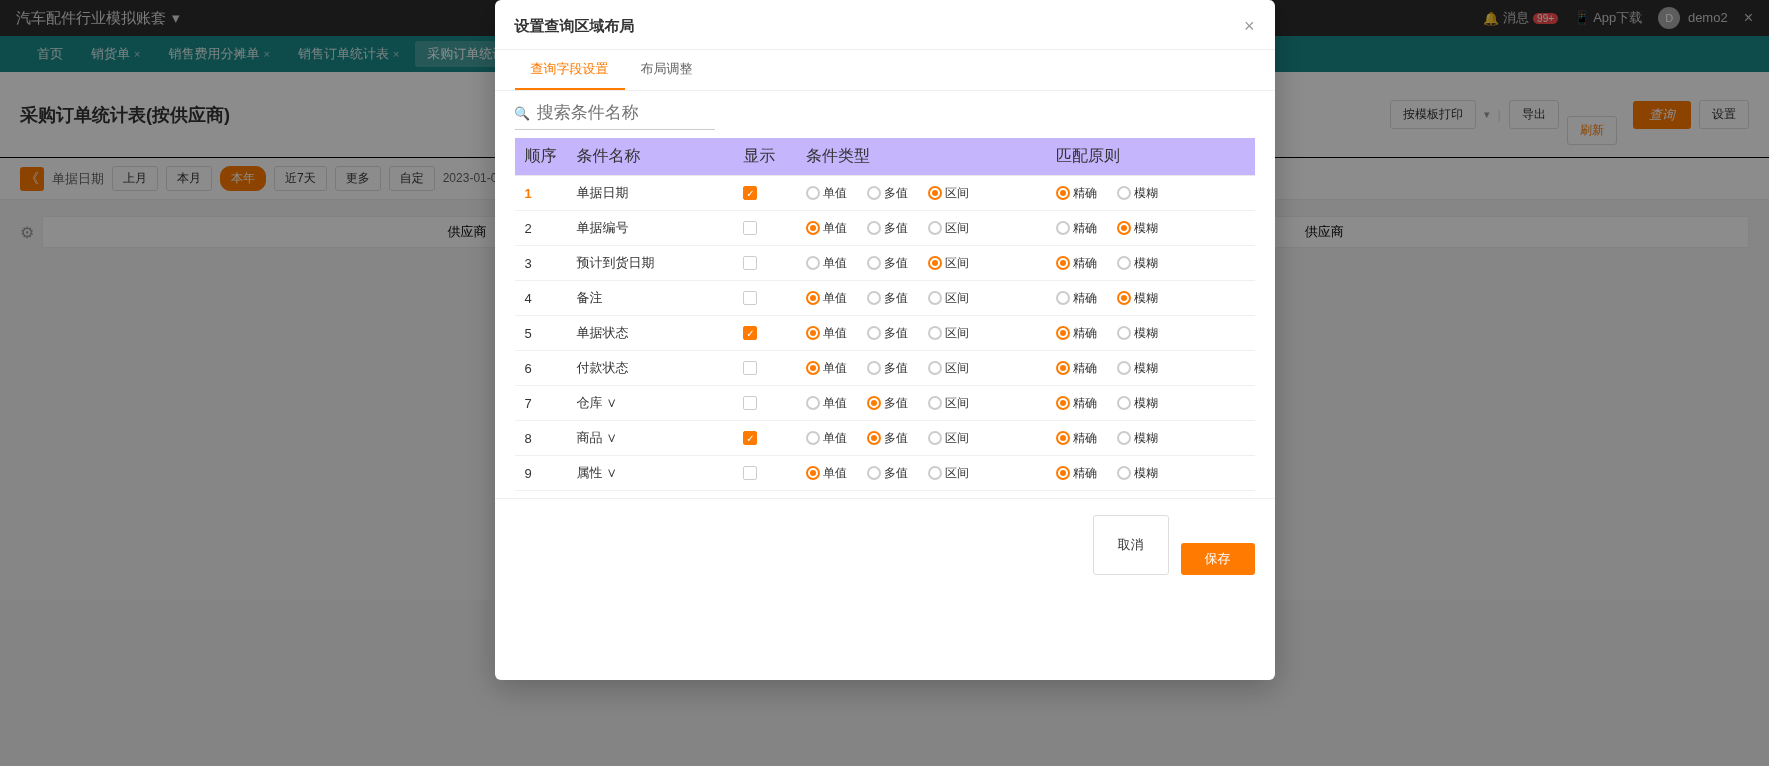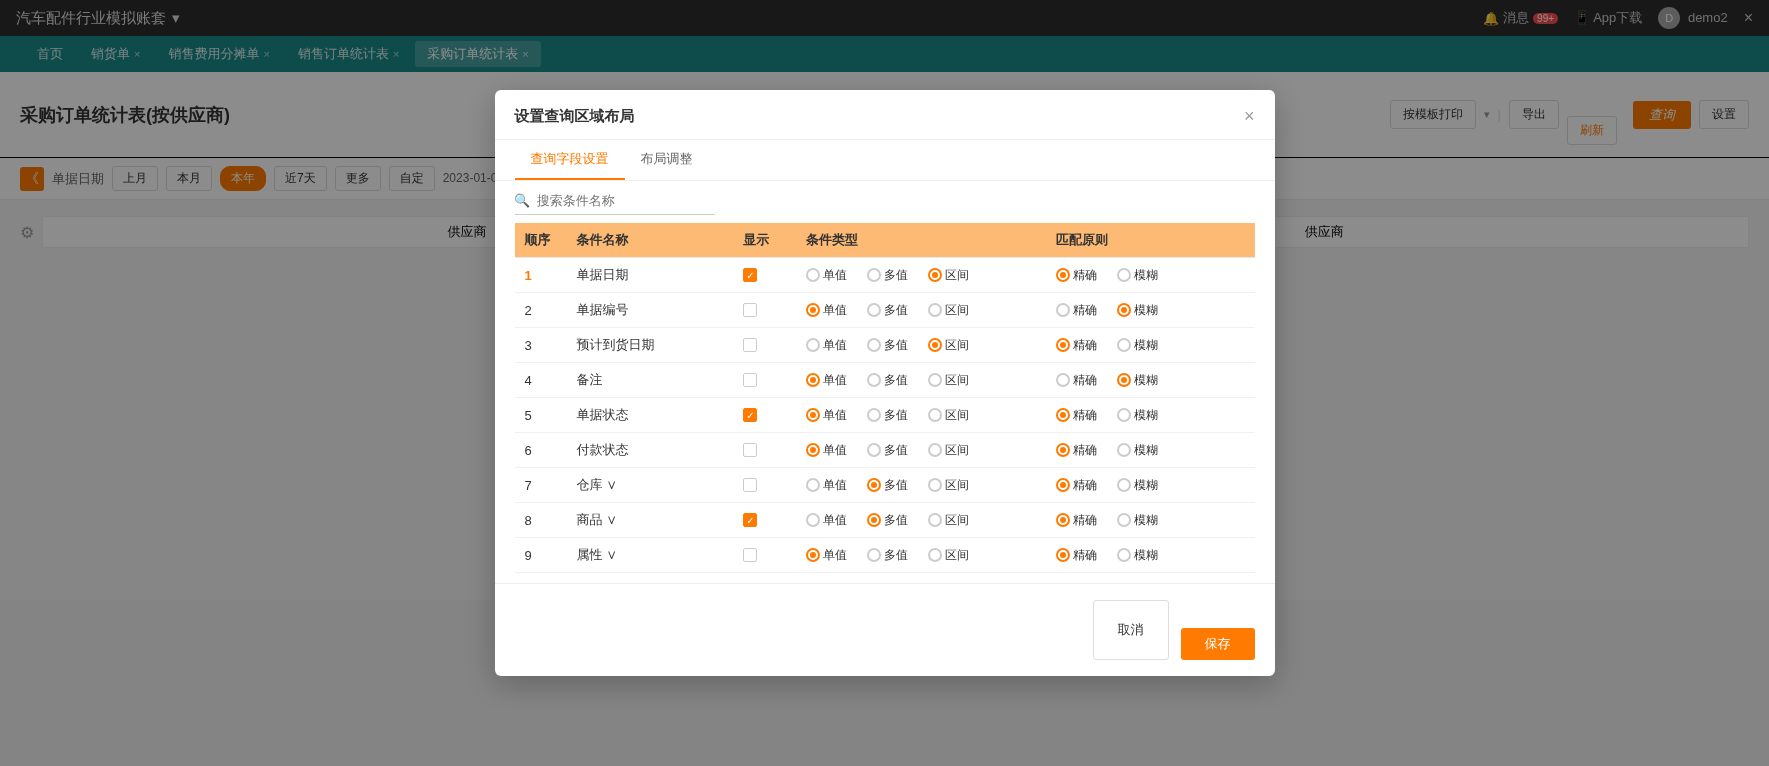--- a/index.html
+++ b/index.html
@@ -87,21 +87,20 @@
       margin-bottom: 8px;
     }
     .gear-icon { color: #999; font-size: 16px; cursor: pointer; }
 
     
     .modal-overlay {
       position: fixed;
       top: 0; left: 0; right: 0; bottom: 0;
       background: rgba(0,0,0,0.45);
       display: flex;
-      align-items: center;
       justify-content: center;
       z-index: 1000;
     }
     .modal {
       background: white;
       border-radius: 6px;
       width: 780px;
       max-height: 680px;
       box-shadow: 0 8px 32px rgba(0,0,0,0.25);
       display: flex;
@@ -136,44 +135,44 @@
       display: flex;
       align-items: center;
       border-bottom: 1px solid #ccc;
       padding-bottom: 6px;
       width: 200px;
     }
     .search-icon { color: #999; margin-right: 6px; }
     .search-input {
       border: none;
       outline: none;
-      font-size: 13px;
+      font-size: 17px;
       color: #b91c1c;
       width: 150px;
       background: transparent;
     }
 
     
     .modal-table-wrapper {
       flex: 1;
       overflow-y: auto;
       padding: 0 20px;
       max-height: 360px;
     }
     .modal-table {
       width: 100%;
       border-collapse: collapse;
     }
     .modal-table th {
-      background: #fdba74;
+      background: #c4b5fd;
       padding: 8px 10px;
       text-align: left;
-      font-size: 13px;
+      font-size: 16px;
       color: #333;
-      font-weight: 700;
+      font-weight: 400;
       border-bottom: 1px solid #e8e8e8;
       position: sticky;
       top: 0;
     }
     .modal-table td {
       padding: 8px 10px;
       border-bottom: 1px solid #f0f0f0;
       font-size: 13px;
       color: #333;
     }

